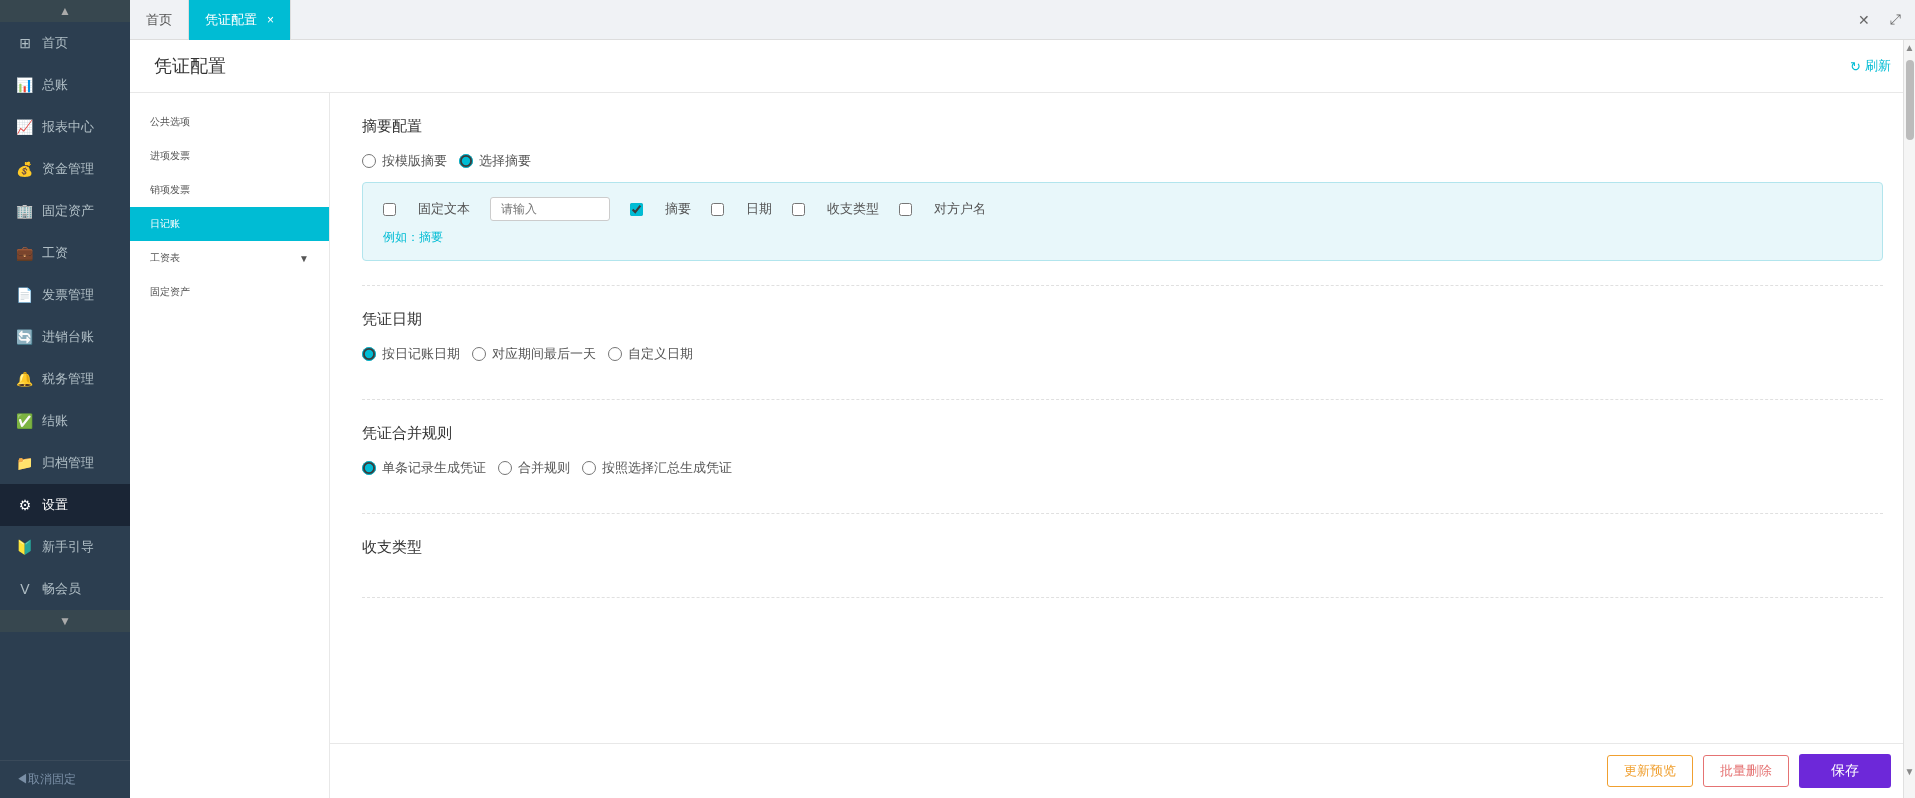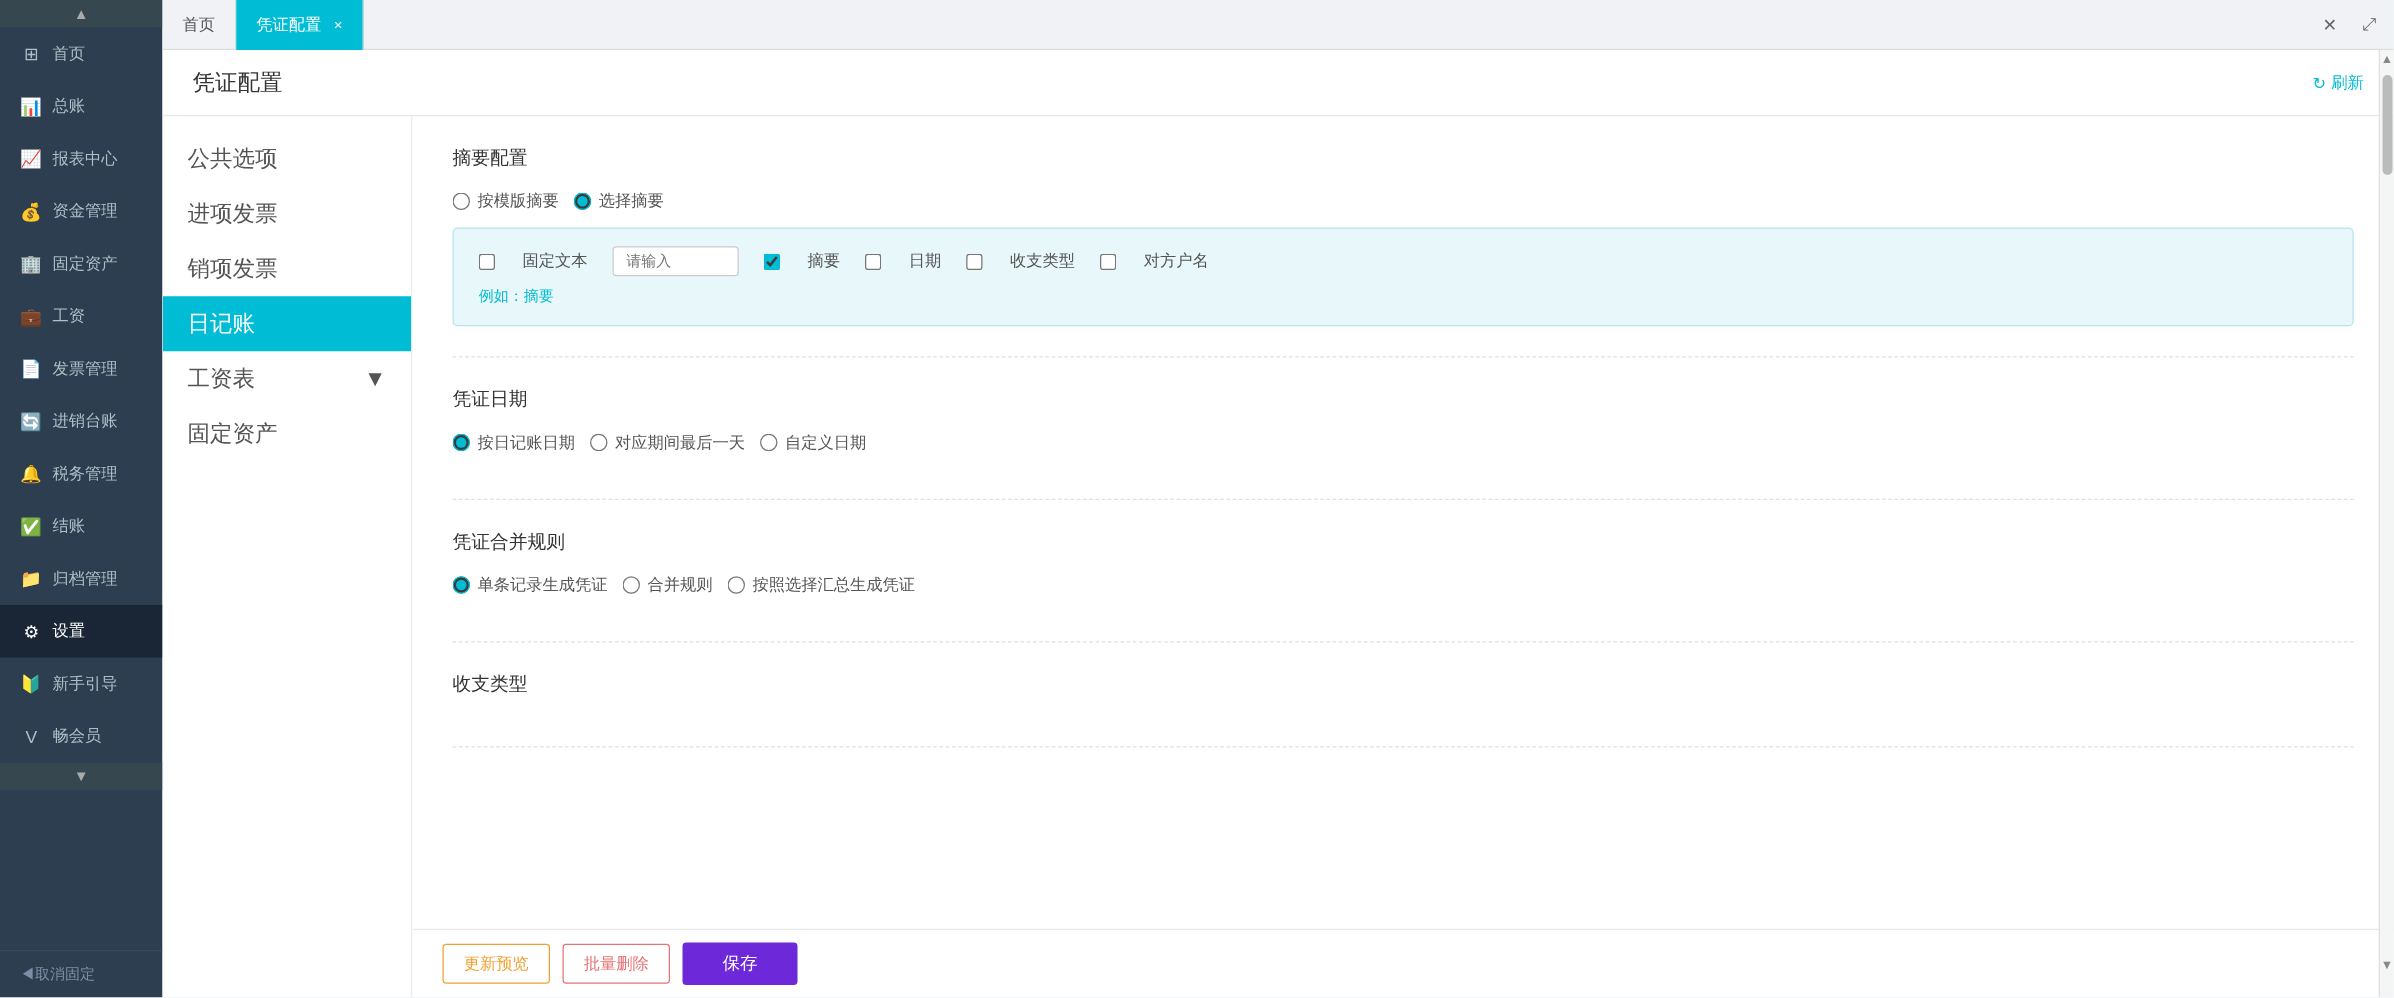--- a/index.html
+++ b/index.html
@@ -148,21 +148,21 @@
       background: #fff;
       border-right: 1px solid #e8e8e8;
       padding: 12px 0;
       flex-shrink: 0;
       overflow-y: auto;
     }
     .left-nav-item {
       padding: 10px 20px;
       cursor: pointer;
       color: #555;
-      font-size: 18px;
+      font-size: 10px;
       display: flex;
       align-items: center;
       justify-content: space-between;
     }
     .left-nav-item.active {
       background: #00bcd4;
       color: #fff;
     }
 
     
@@ -237,40 +237,41 @@
       accent-color: #00bcd4;
       width: 13px;
       height: 13px;
       cursor: pointer;
     }
     .text-input {
       border: 1px solid #ccc;
       border-radius: 3px;
       padding: 4px 10px;
       font-size: 12px;
-      width: 101px;
+      width: 120px;
       color: #999;
       outline: none;
     }
     .example-text {
       color: #00bcd4;
       font-size: 12px;
       margin-top: 4px;
     }
 
     
     .bottom-toolbar {
       position: absolute;
       bottom: 0;
       right: 0;
       left: 0;
       background: #fff;
       border-top: 1px solid #e8e8e8;
       padding: 10px 24px;
       display: flex;
+      justify-content: flex-end;
       gap: 10px;
       align-items: center;
     }
     .btn-update {
       background: #fff;
       border: 1px solid #f0a030;
       color: #f0a030;
       padding: 6px 16px;
       border-radius: 3px;
       cursor: pointer;

